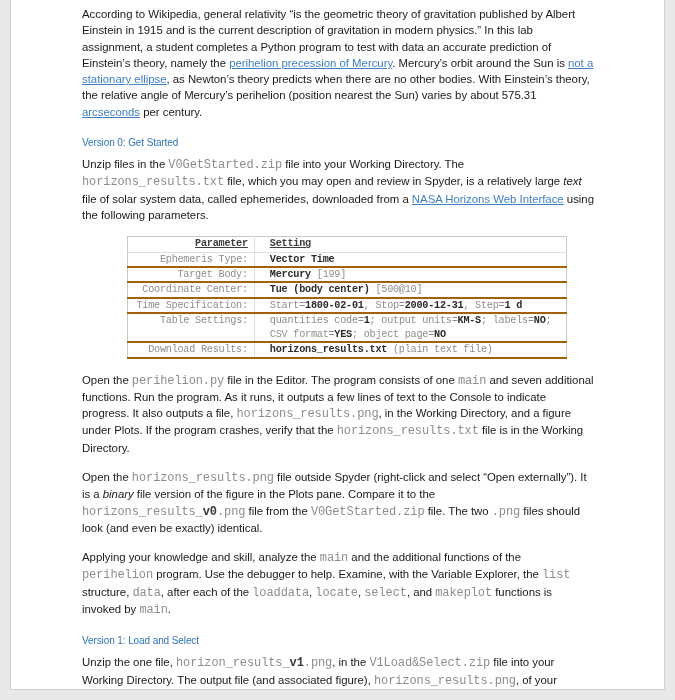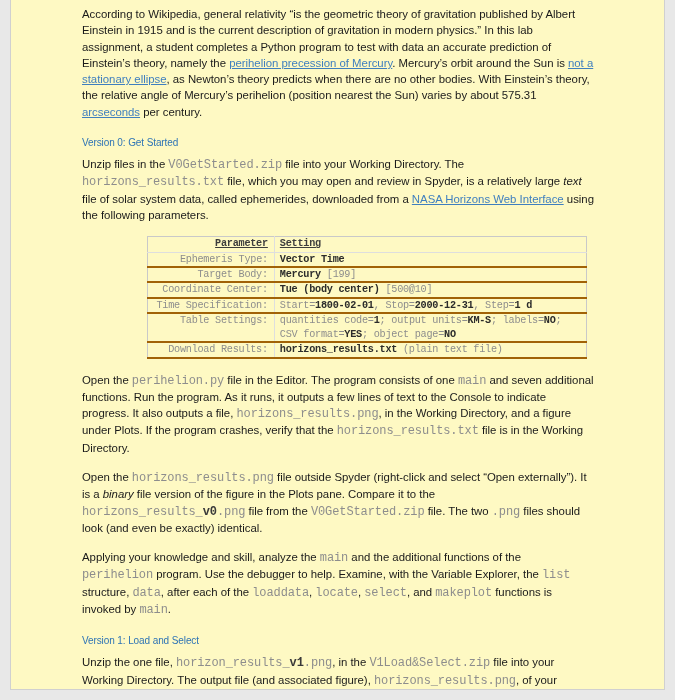--- a/index.html
+++ b/index.html
@@ -13,21 +13,21 @@
     background: #e8e8e8;
     font-family: "Liberation Sans", sans-serif;
     overflow: hidden;
   }
   .page {
     position: absolute;
     left: 10px;
     top: 0px;
     width: 655px;
     height: 690px;
-    background: #fef9c3;
+    background: #ffffff;
     border: 1px solid #d0d0d0;
     border-top: none;
     box-sizing: border-box;
     overflow: hidden;
   }
   .content {
     position: absolute;
     left: 71px;
     top: 6px;
     width: 512px;
@@ -64,21 +64,21 @@
     font-size: 12px;
     color: #8d8d8d;
     letter-spacing: -0.1px;
   }
   i, em { font-style: italic; }
 
   
   .param-table {
     border-collapse: collapse;
     width: 440px;
-    margin: 4px 0 13px 65px;
+    margin: 4px 0 13px 45px;
     border: 1px solid #c9c9c9;
     table-layout: fixed;
   }
   .param-table td {
     border-top: 1px solid #dedede;
     border-bottom: 2px solid #a16207;
     padding: 0px 4px 0px 3px;
     vertical-align: top;
     font-family: "Liberation Mono", monospace;
     font-size: 10.2px;
@@ -89,21 +89,21 @@
   }
   .param-table tr:first-child td { border-top: none; }
   .param-table .c-param {
     width: 126px;
     text-align: right;
     padding-right: 6px;
   }
   .param-table .c-setting {
     width: 310px;
     text-align: left;
-    padding-left: 5px;
+    padding-left: 15px;
     border-left: 1px solid #dedede;
     white-space: normal;
   }
   .param-table .hdr td {
     border-top: none;
     border-bottom: none;
     padding-bottom: 1px;
   }
   .param-table .hdr span {
     font-weight: bold;

